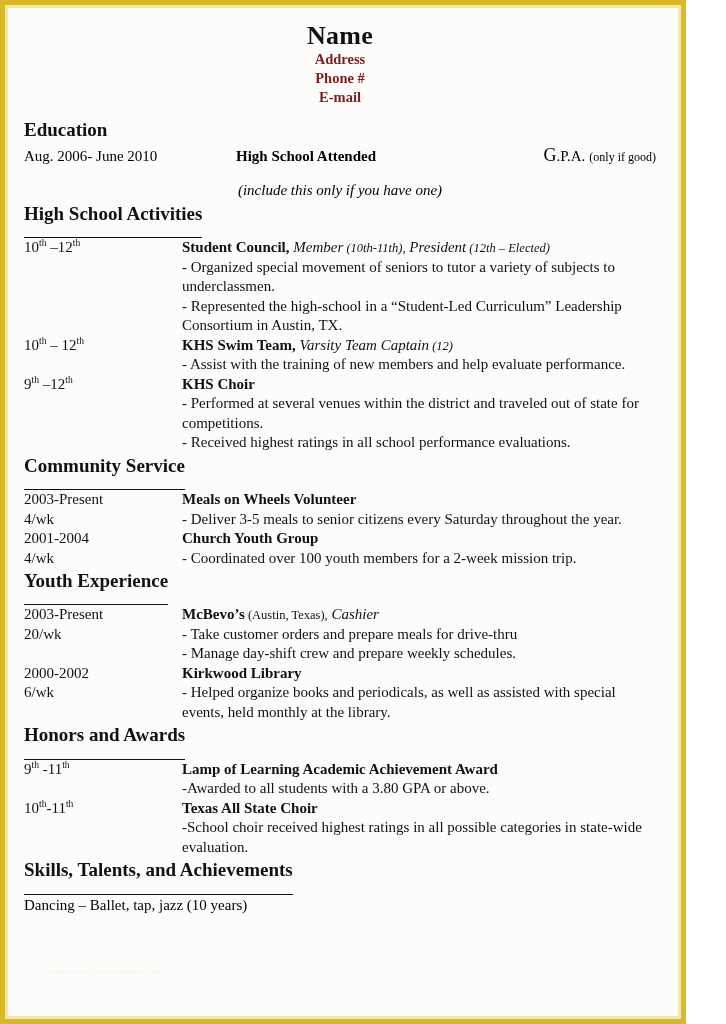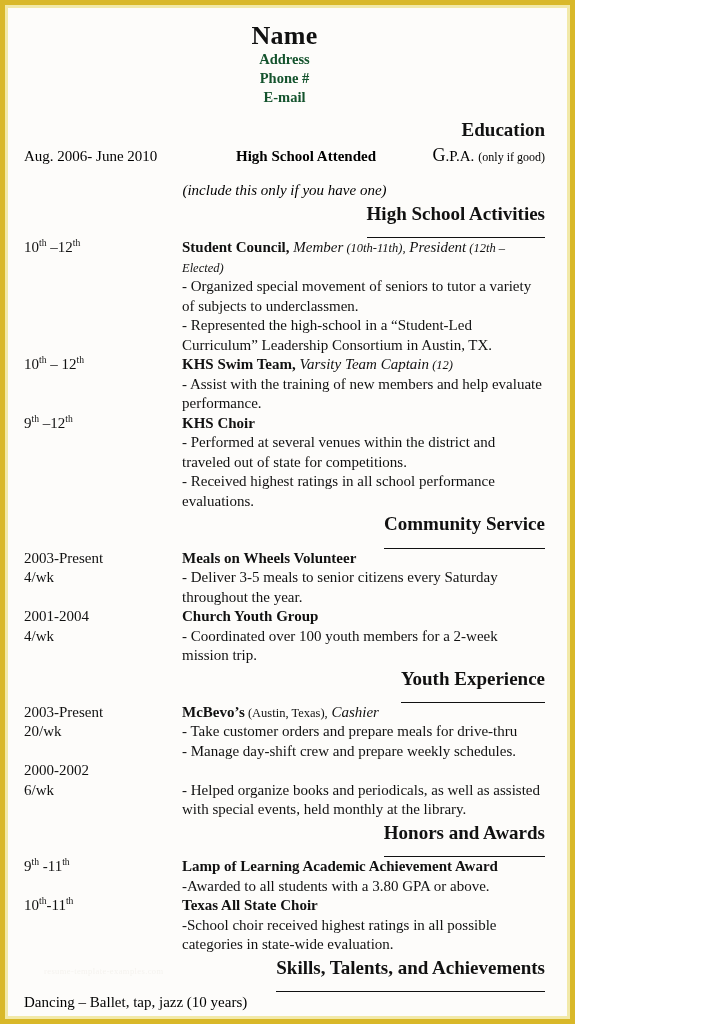--- a/index.html
+++ b/index.html
@@ -11,21 +11,21 @@
   body {
     width: 726px;
     height: 1024px;
     overflow: hidden;
     font-family: "Liberation Serif", "DejaVu Serif", serif;
   }
 
   
   .page-frame {
     position: relative;
-    width: 575px;
+    width: 686px;
     height: 1024px;
     box-sizing: border-box;
     background: #d9b829;
     padding: 5px 5px 5px 5px;
   }
   .page-frame-inner {
     position: relative;
     box-sizing: border-box;
     width: 100%;
     height: 100%;
@@ -51,37 +51,37 @@
     font-size: 26px;
     font-weight: bold;
     line-height: 1.08;
     letter-spacing: 0.2px;
     color: #111;
   }
   .doc-contact-line {
     font-size: 14.5px;
     font-weight: bold;
     line-height: 1.32;
-    color: #14532d;
+    color: #7f1d1d;
   }
 
   
   .section { margin-top: 2px; }
   .section-heading {
     font-size: 19px;
     font-weight: bold;
     color: #111;
     line-height: 1.18;
     display: inline-block;
   }
   .section-heading.underlined {
     border-bottom: 1.6px solid #111;
     padding-bottom: 12px;
   }
-  .section-heading-wrap { line-height: 1.2; text-align: right; }
+  .section-heading-wrap { line-height: 1.2; }
 
   
   .row {
     display: flex;
     align-items: baseline;
     line-height: 1.30;
   }
   .row-date {
     width: 158px;
     flex: 0 0 158px;
@@ -248,20 +248,21 @@
             <div class="row">
               <div class="row-date">20/wk</div>
               <div class="row-body wide">- Take customer orders and prepare meals for drive-thru</div>
             </div>
             <div class="row">
               <div class="row-date"></div>
               <div class="row-body wide">- Manage day-shift crew and prepare weekly schedules.</div>
             </div>
             <div class="row">
               <div class="row-date">2000-2002</div>
+              <div class="row-body wide b">Kirkwood Library</div>
             </div>
             <div class="row">
               <div class="row-date">6/wk</div>
               <div class="row-body wide">- Helped organize books and periodicals, as well as assisted with special events, held monthly at the library.</div>
             </div>
           </div>
   </div>
 
   <div class="section">
     <div class="section-heading-wrap">

